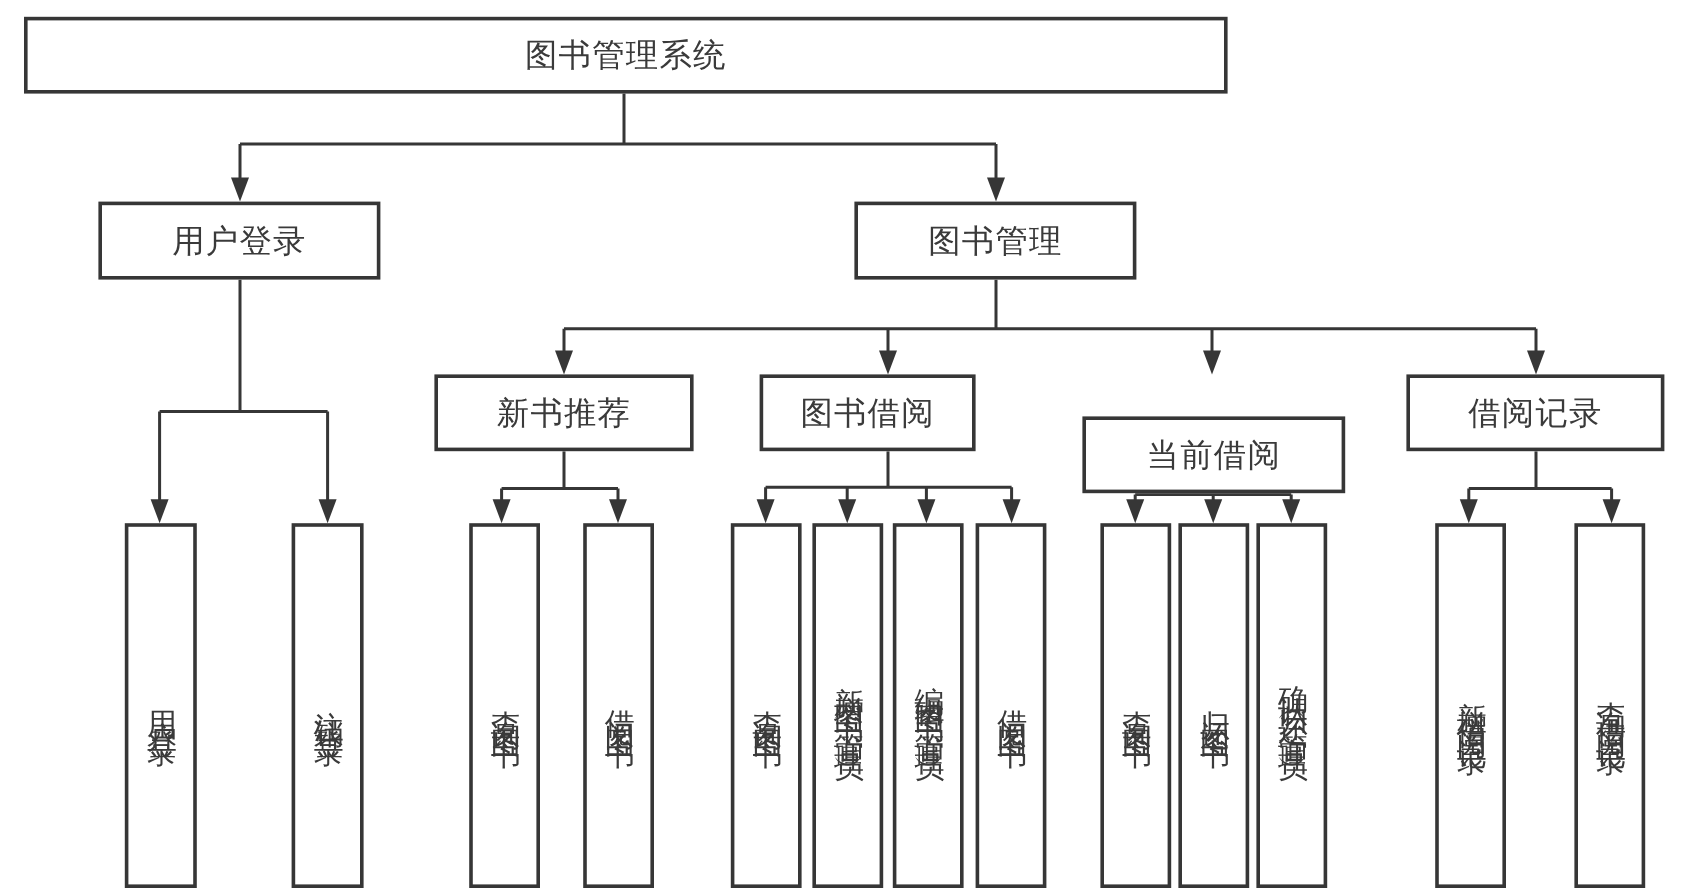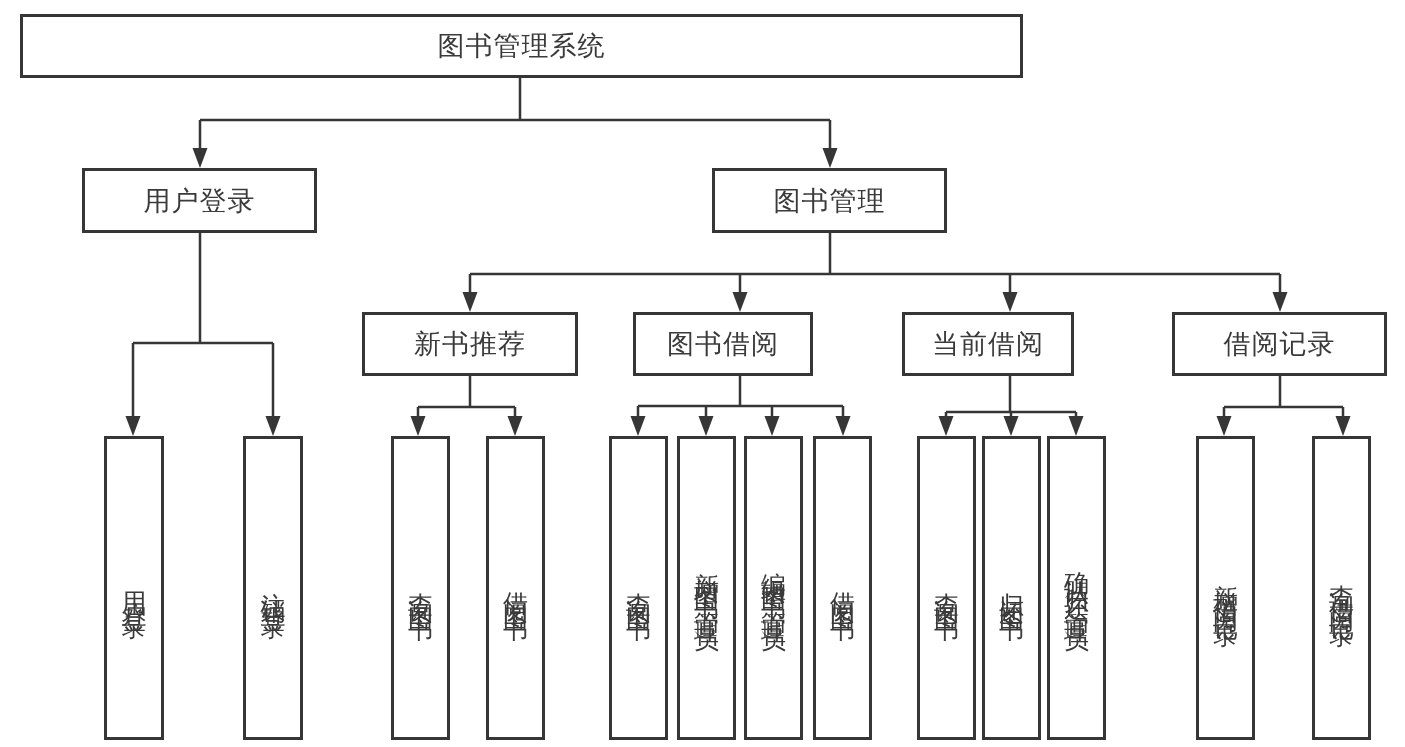--- a/index.html
+++ b/index.html
@@ -109,21 +109,21 @@
   <div class="box lvl2 hnode" style="left:712px;width:235px;">
     <span>图书管理</span>
   </div>
 
   <div class="box lvl3 hnode" style="left:362px;width:216px;text-align:right;">
     <span>新书推荐</span>
   </div>
   <div class="box lvl3 hnode" style="left:633px;width:180px;">
     <span>图书借阅</span>
   </div>
-  <div class="box lvl3 hnode" style="left:902px;width:172px;">
+  <div class="box lvl3 hnode" style="left:902px;width:219px;margin-top:35px;">
     <span>当前借阅</span>
   </div>
   <div class="box lvl3 hnode" style="left:1172px;width:215px;">
     <span>借阅记录</span>
   </div>
 
   <div class="box leaf" style="left:104px;width:60px;">
     <span class="vtext">用户登录</span>
   </div>
   <div class="box leaf" style="left:243px;width:60px;">

